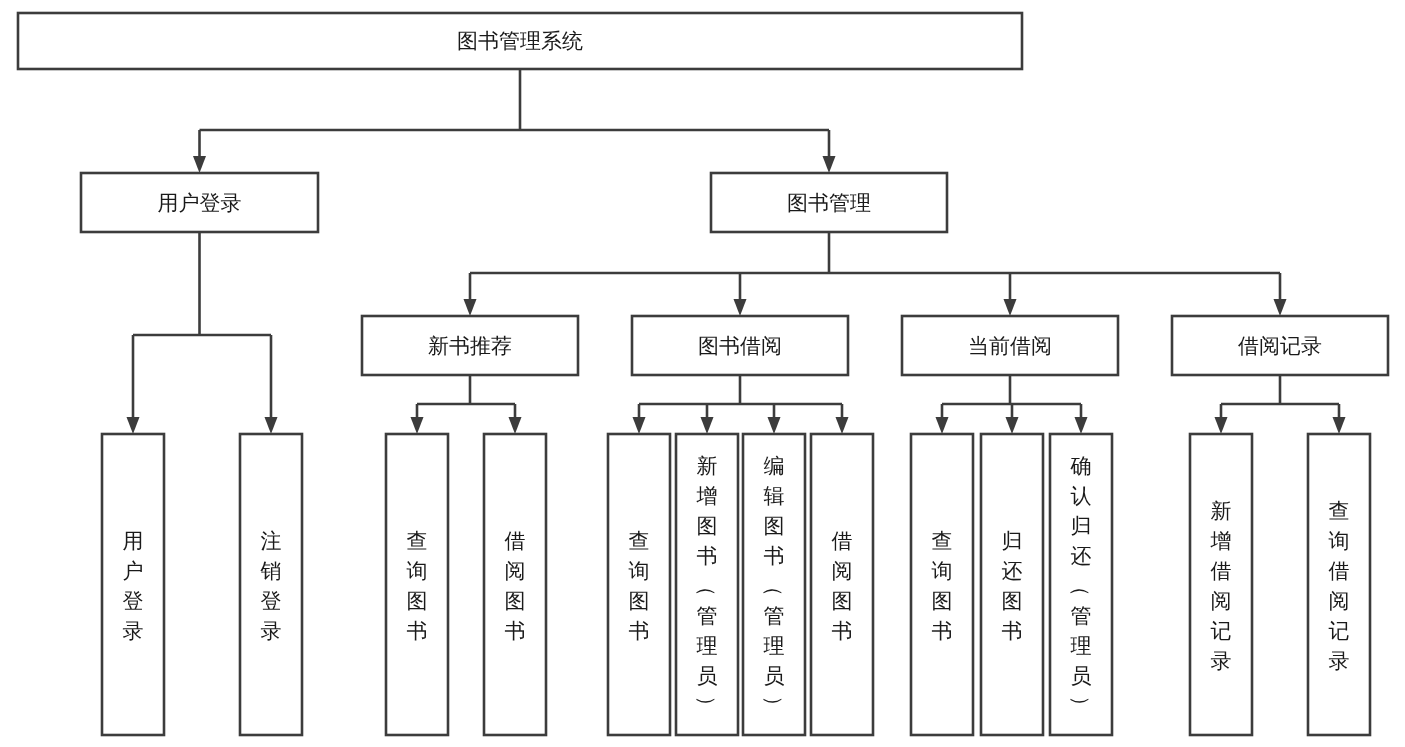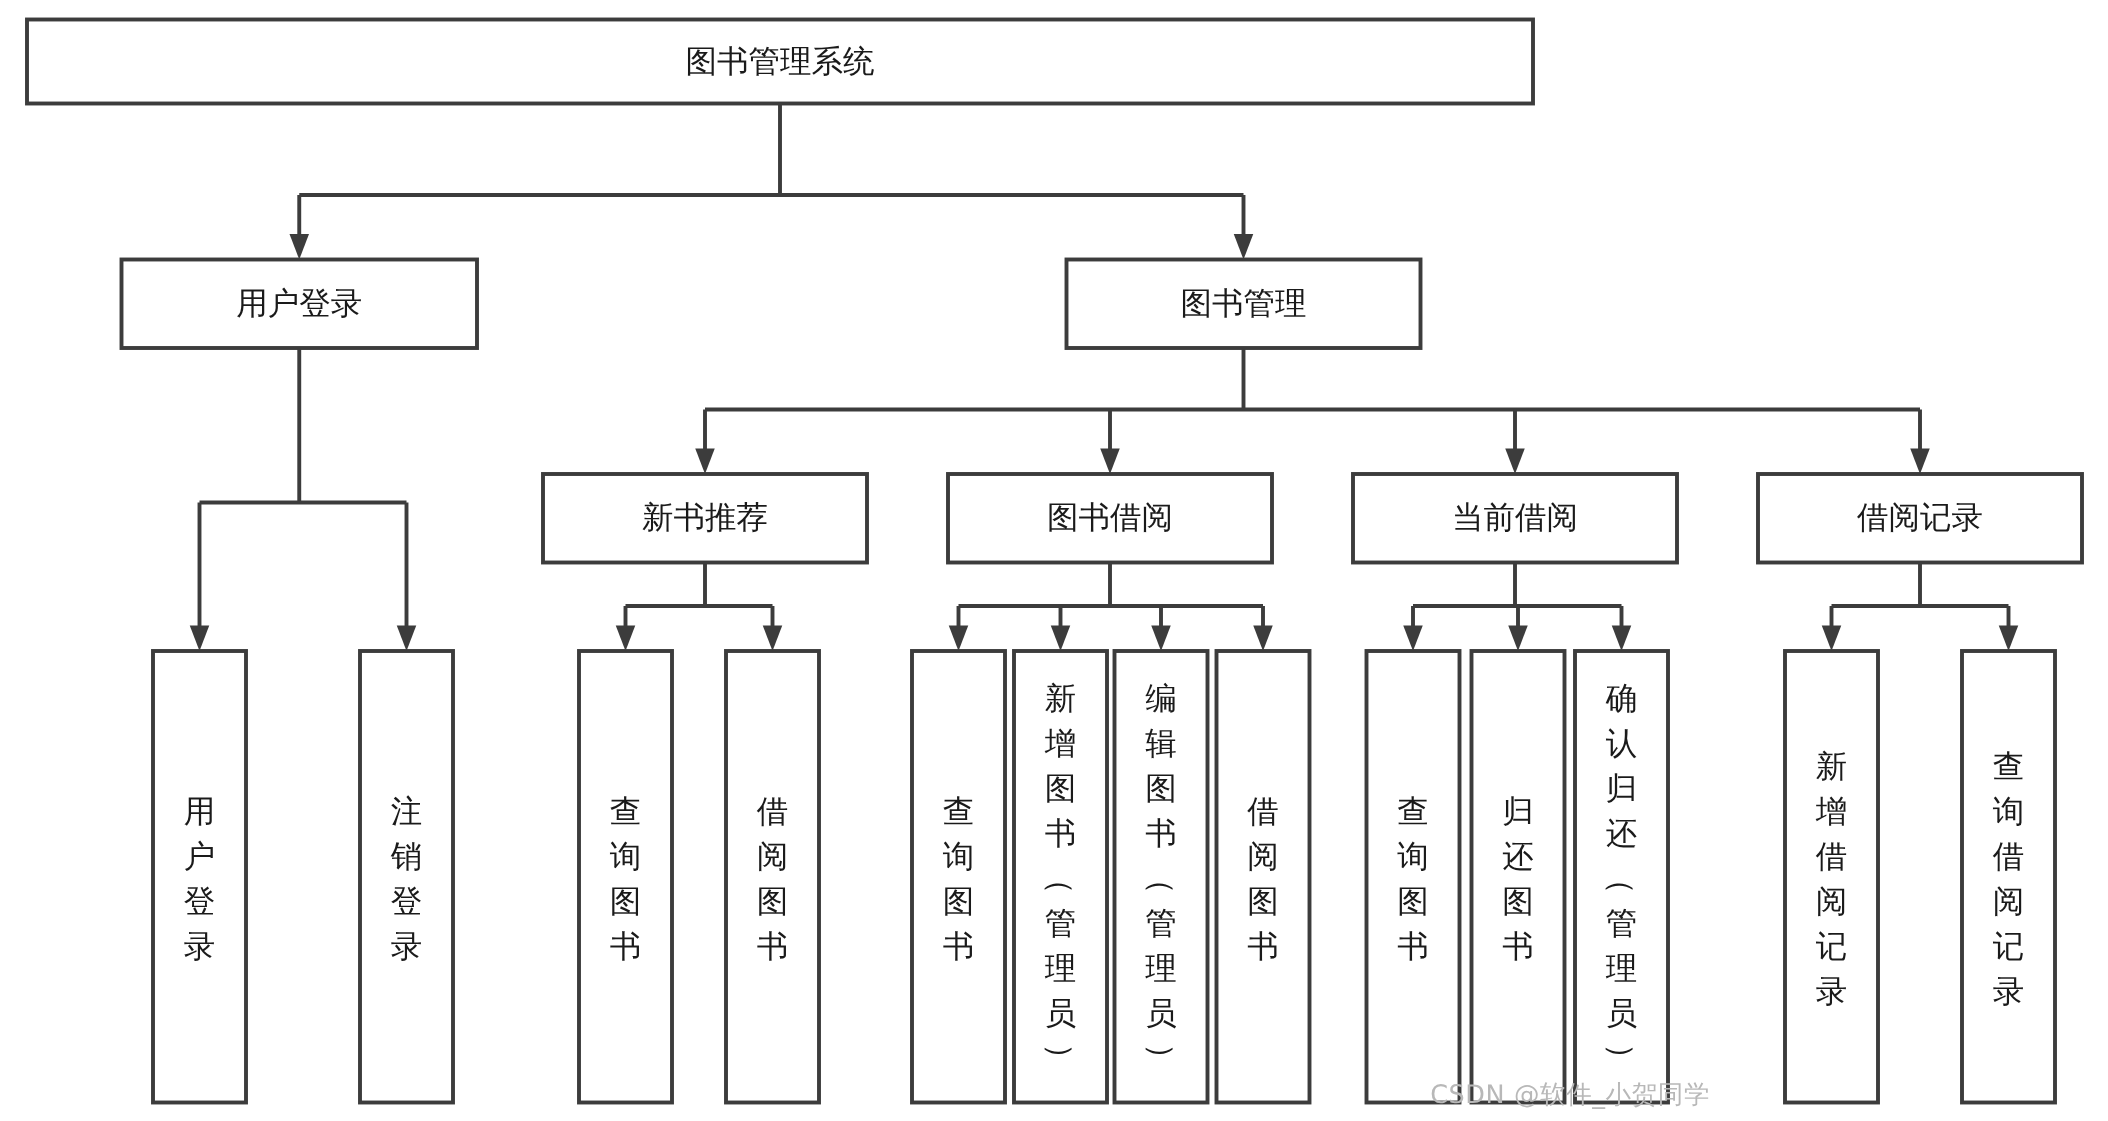--- a/index.html
+++ b/index.html
@@ -277,14 +277,13 @@
           <rect x="1308" y="434" width="62" height="301" class="node-rect"></rect>
           <text x="1339" y="517.9" class="node-label-v">查</text>
           <text x="1339" y="547.9" class="node-label-v">询</text>
           <text x="1339" y="577.9" class="node-label-v">借</text>
           <text x="1339" y="607.9" class="node-label-v">阅</text>
           <text x="1339" y="637.9" class="node-label-v">记</text>
           <text x="1339" y="667.9" class="node-label-v">录</text>
         </g>
       </g>
   </svg>
-  <div class="watermark">CSDN @软件_小贺同学</div>
 </div>
 
 </body></html>

